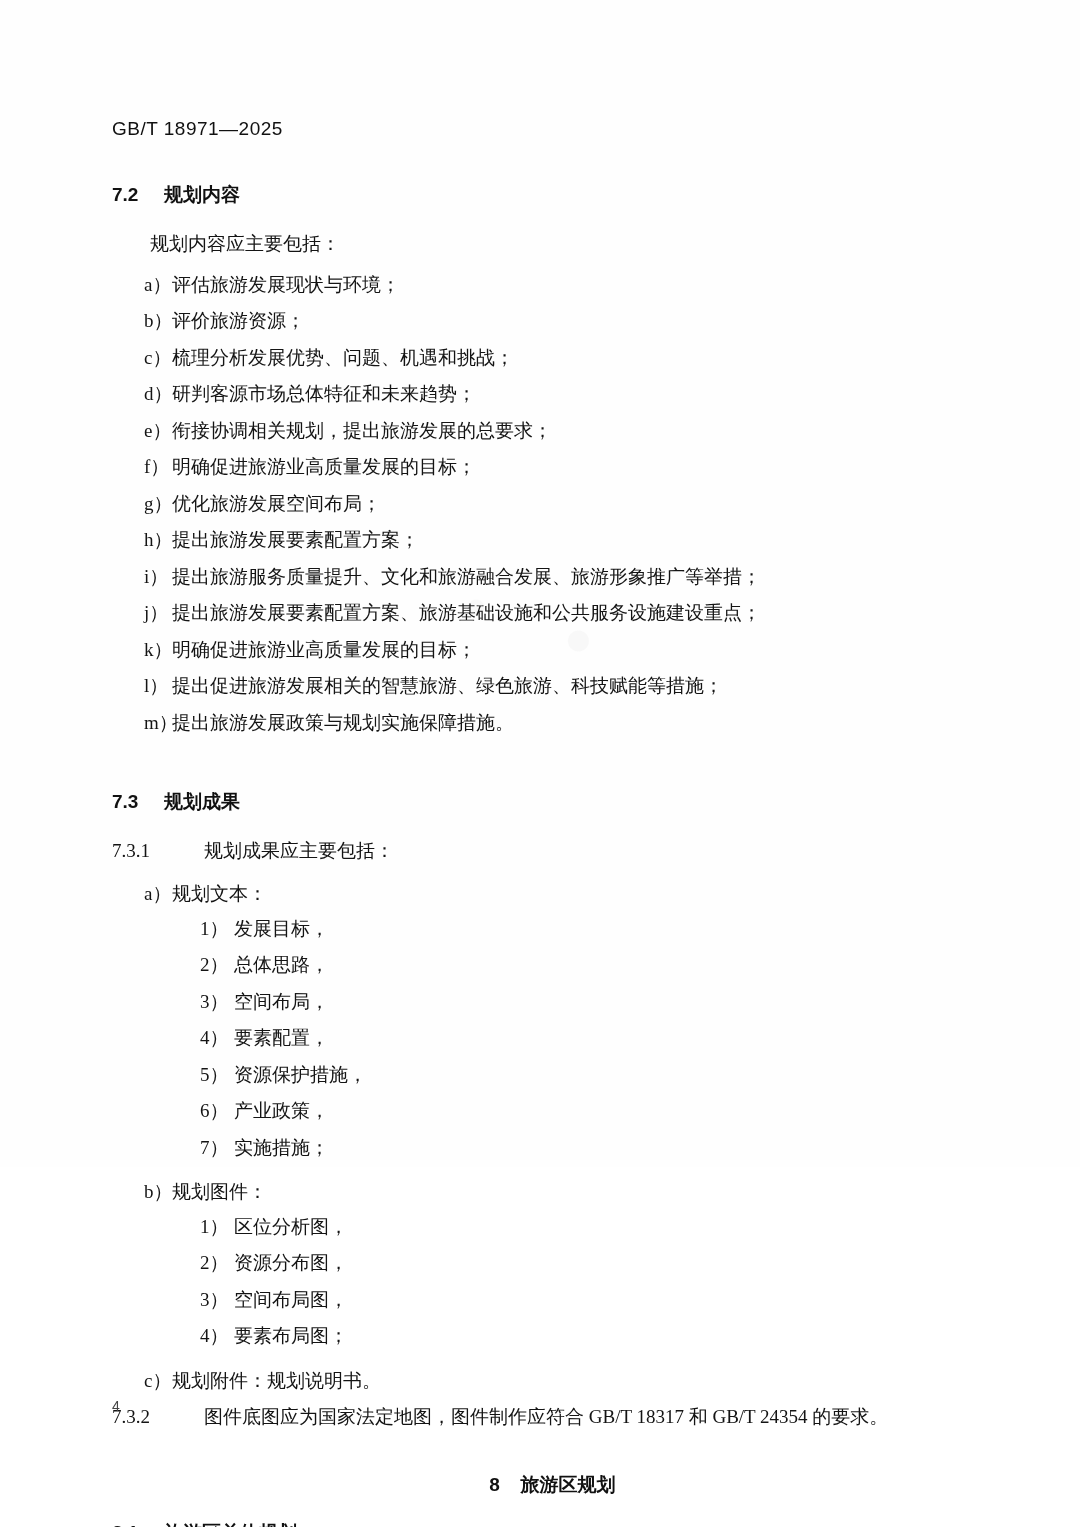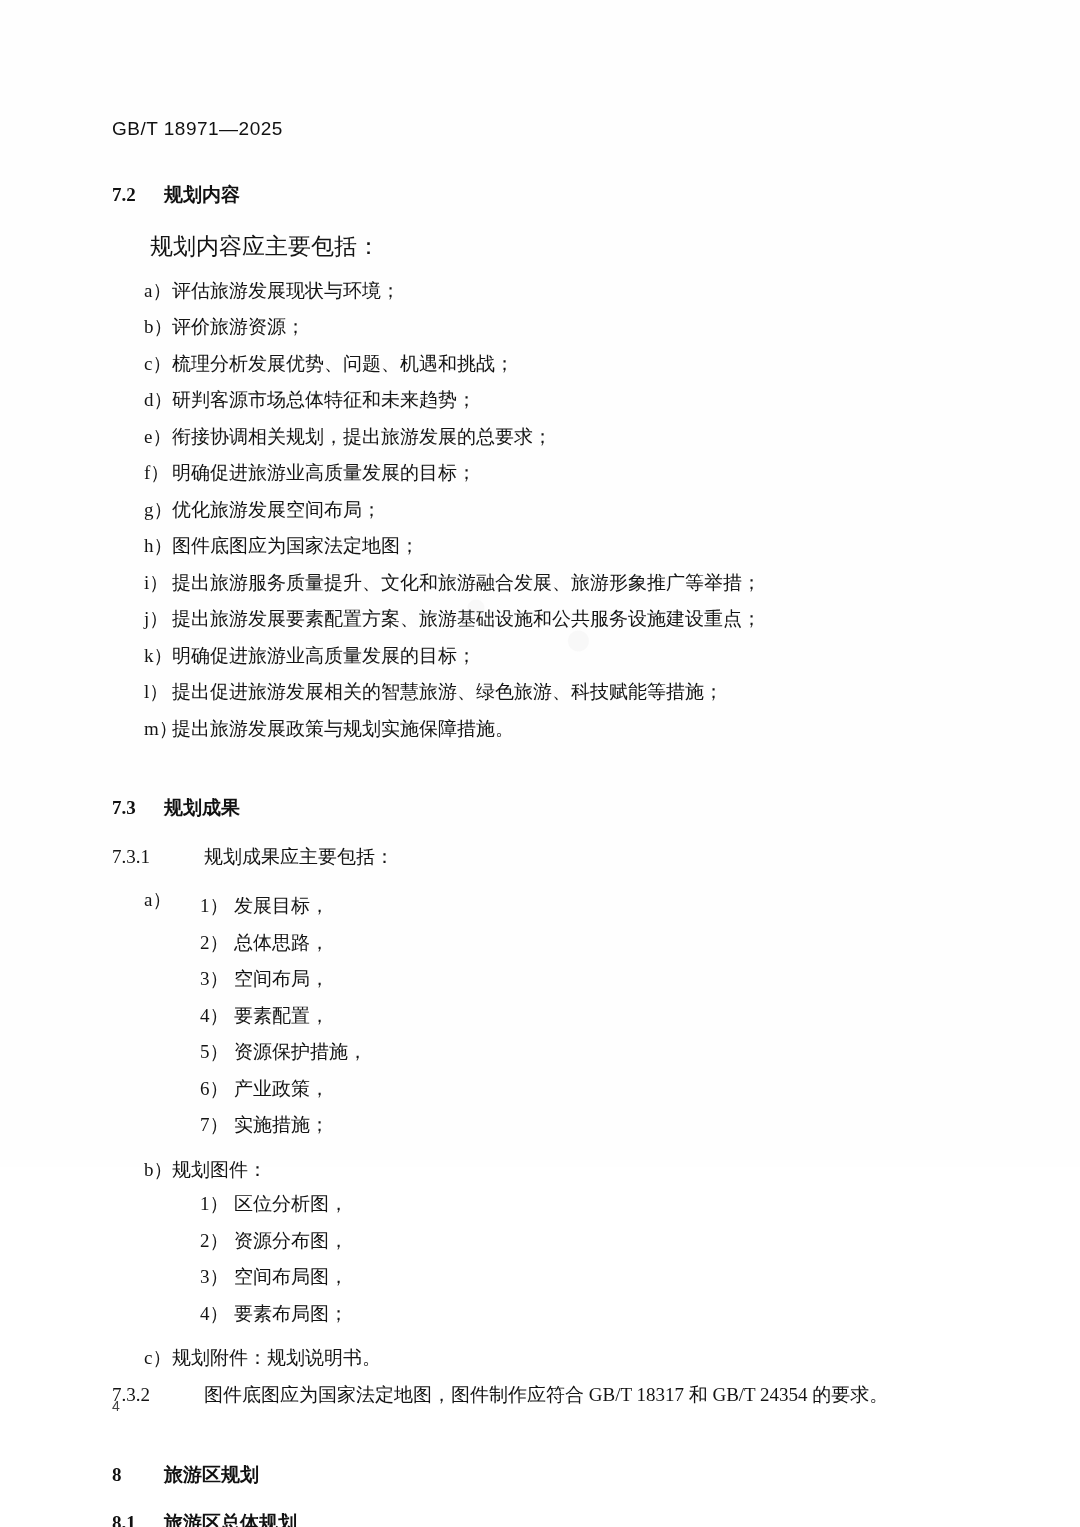--- a/index.html
+++ b/index.html
@@ -38,27 +38,26 @@
   .clause-head {
     font-family: "Liberation Sans", "DejaVu Sans", sans-serif;
     font-weight: bold;
     font-size: 19px;
     color: #111;
     margin: 0 0 22px 0;
   }
   .clause-head .num {
     display: inline-block;
     min-width: 52px;
-    font-family: Liberation Serif, serif;
   }
   .clause-head.top-gap { margin-top: 52px; }
-  .clause-head.big-gap { margin-top: 52px; }
+  .clause-head.big-gap { margin-top: 40px; text-align: center; }
 
   .para {
-    font-size: 23px;
+    font-size: 19px;
     line-height: 1.52;
     margin: 0 0 12px 0;
     color: #141414;
   }
   .para.indent { text-indent: 38px; }
 
   .num-para {
     font-size: 19px;
     line-height: 1.52;
     margin: 0 0 14px 0;
@@ -176,21 +175,21 @@
       <li>
           <span class="marker">f）</span>
           <span class="body">明确促进旅游业高质量发展的目标；</span>
         </li>
       <li>
           <span class="marker">g）</span>
           <span class="body">优化旅游发展空间布局；</span>
         </li>
       <li>
           <span class="marker">h）</span>
-          <span class="body">图件底图应为国家法定地图；</span>
+          <span class="body">提出旅游发展要素配置方案；</span>
         </li>
       <li>
           <span class="marker">i）</span>
           <span class="body">提出旅游服务质量提升、文化和旅游融合发展、旅游形象推广等举措；</span>
         </li>
       <li>
           <span class="marker">j）</span>
           <span class="body">提出旅游发展要素配置方案、旅游基础设施和公共服务设施建设重点；</span>
         </li>
       <li>
@@ -213,20 +212,21 @@
 
     <div class="num-para">
       <span class="idx">7.3.1</span>
         <span class="txt">规划成果应主要包括：</span>
     </div>
 
     <ul class="lv1">
       <li>
         <span class="marker">a）</span>
         <div class="body sub-block">
+          <div>规划文本：</div>
           <ul class="lv2">
             <li>
                 <span class="marker">1）</span>
                 <span class="body">发展目标，</span>
               </li>
             <li>
                 <span class="marker">2）</span>
                 <span class="body">总体思路，</span>
               </li>
             <li>

